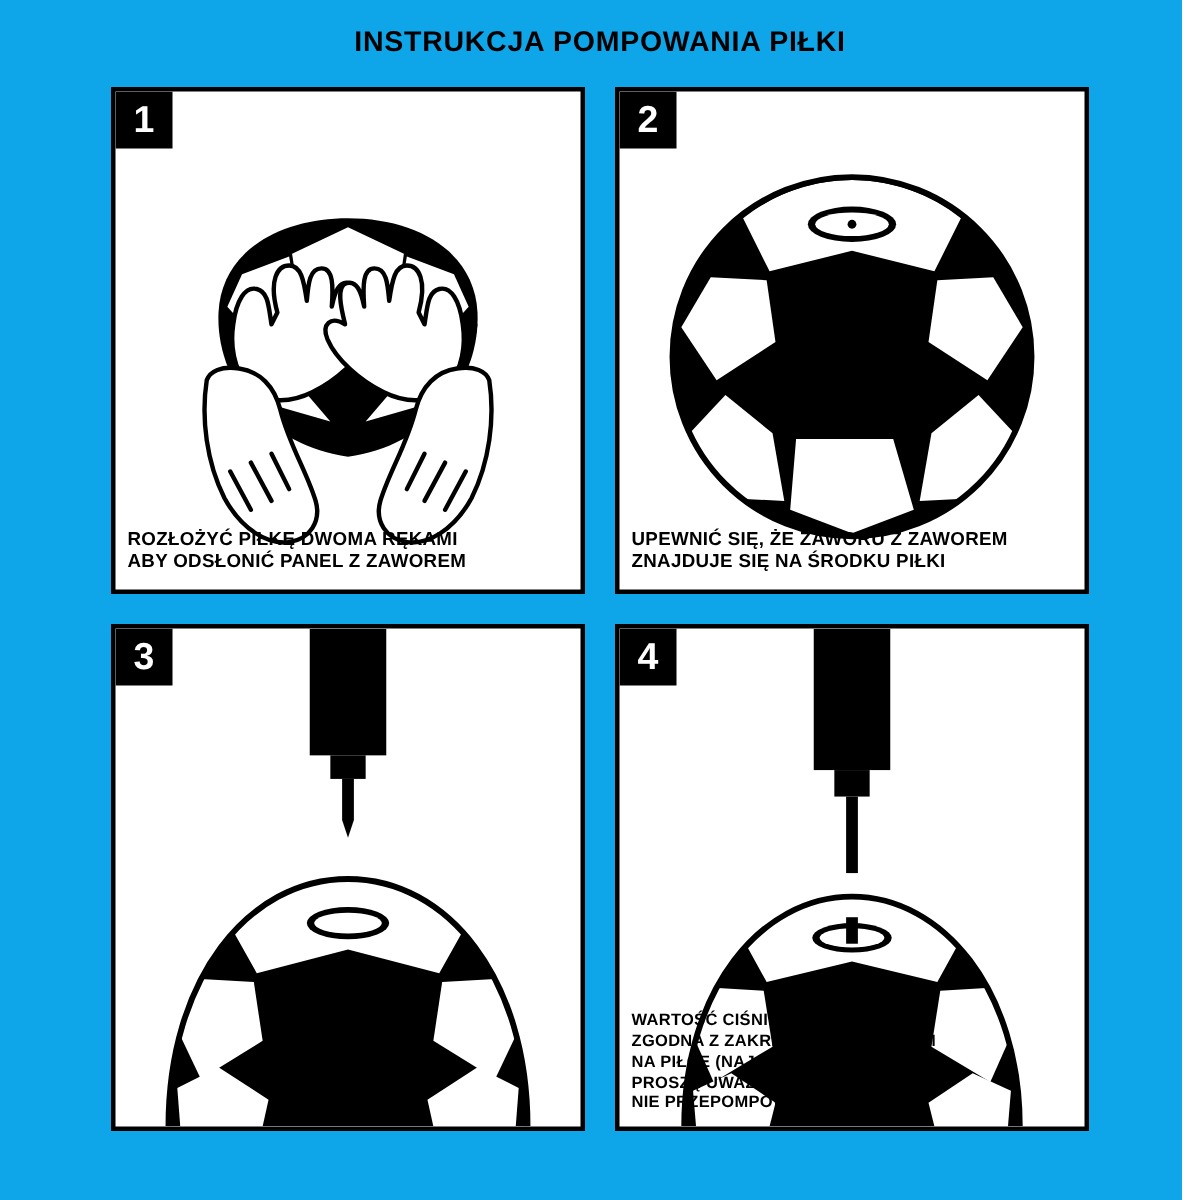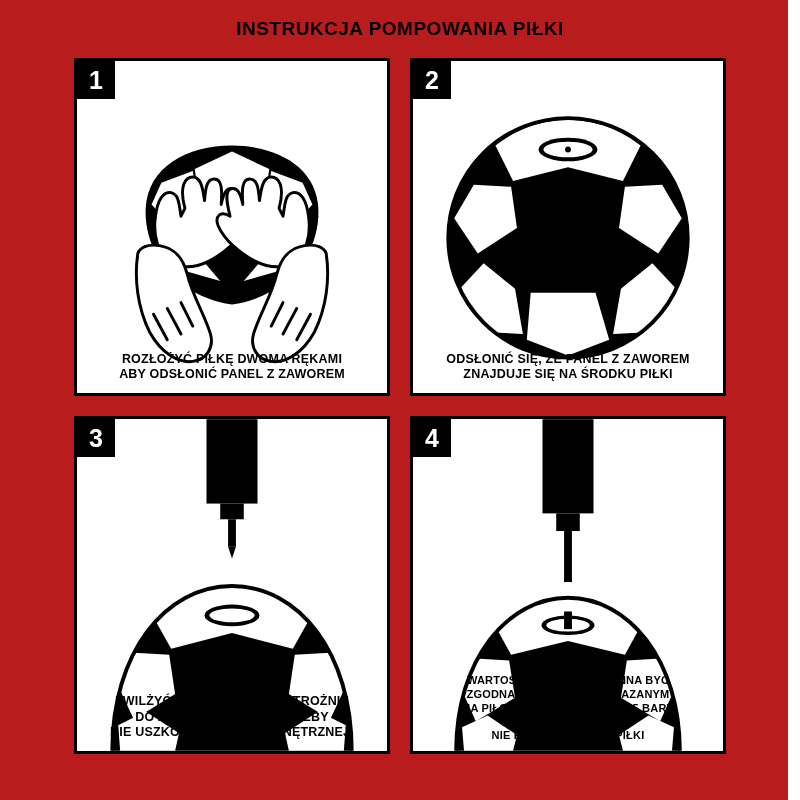--- a/index.html
+++ b/index.html
@@ -11,21 +11,21 @@
     width: 800px;
     height: 800px;
     font-family: "Liberation Sans", sans-serif;
     color: #000000;
     overflow: hidden;
   }
   .page {
     position: relative;
     width: 788px;
     height: 800px;
-    background: #b91c1c;
+    background: #0ea5e9;
   }
   .title {
     position: absolute;
     top: 18px;
     left: 0;
     width: 800px;
     text-align: center;
     font-size: 19px;
     font-weight: bold;
     letter-spacing: 0.5px;
@@ -74,21 +74,21 @@
   .art svg {
     display: block;
     width: 100%;
     height: 100%;
   }
   .caption {
     position: absolute;
     left: 8px;
     right: 8px;
     bottom: 10px;
-    text-align: center;
+    text-align: left;
     font-size: 12.5px;
     font-weight: bold;
     line-height: 1.25;
     letter-spacing: 0.2px;
     white-space: pre-line;
     z-index: 4;
   }
   .cap-4 { font-size: 11px; bottom: 8px; }
 </style>
 </head>
@@ -163,21 +163,21 @@
           <path d="M158 136 L206 170 L188 226 L128 226 L110 170 Z" fill="#000"></path>
 
           <path d="M100 128 L106 170 L66 196 L42 160 L62 126 Z" fill="#fff"></path>
           <path d="M216 128 L210 170 L250 196 L274 160 L254 126 Z" fill="#fff"></path>
           <path d="M120 236 L186 236 L200 284 L158 300 L116 284 Z" fill="#fff"></path>
           <path d="M104 232 L72 206 L44 236 L72 276 L112 278 Z" fill="#fff"></path>
           <path d="M212 232 L244 206 L272 236 L244 276 L204 278 Z" fill="#fff"></path>
           <circle cx="158" cy="180" r="122" fill="none" stroke="#000" stroke-width="4"></circle>
         </svg>
       </div>
-      <div class="caption">ODSŁONIĆ SIĘ, ŻE PANEL Z ZAWOREM
+      <div class="caption">UPEWNIĆ SIĘ, ŻE ZAWORU Z ZAWOREM
 ZNAJDUJE SIĘ NA ŚRODKU PIŁKI</div>
     </div>
 
     <div class="panel">
       <div class="step-badge">3</div>
       <div class="art">
         <svg viewBox="0 0 316 338" xmlns="http://www.w3.org/2000/svg">
 
           <rect x="132" y="0" width="52" height="86" fill="#000"></rect>
           <rect x="146" y="86" width="24" height="16" fill="#000"></rect>
@@ -194,23 +194,20 @@
 
           <path d="M158 246 L204 278 L188 330 L128 330 L112 278 Z" fill="#000"></path>
 
           <path d="M94 240 L100 280 L58 306 L40 268 L58 238 Z" fill="#fff"></path>
           <path d="M222 240 L216 280 L258 306 L276 268 L258 238 Z" fill="#fff"></path>
           <path d="M42 312 L70 298 L104 320 L100 338 L44 338 Z" fill="#fff"></path>
           <path d="M274 312 L246 298 L212 320 L216 338 L272 338 Z" fill="#fff"></path>
           <path d="M36 338 C36 238 90 170 158 170 C226 170 280 238 280 338" fill="none" stroke="#000" stroke-width="4"></path>
         </svg>
       </div>
-      <div class="caption">ZWILŻYĆ IGŁĘ I WBIĆ JĄ OSTROŻNIE
-DO ZAWORU UWAŻAJĄC ŻEBY
-NIE USZKODZIĆ PIŁKI WEWNĘTRZNEJ.</div>
     </div>
 
     <div class="panel">
       <div class="step-badge">4</div>
       <div class="art">
         <svg viewBox="0 0 316 338" xmlns="http://www.w3.org/2000/svg">
 
           <rect x="132" y="0" width="52" height="96" fill="#000"></rect>
           <rect x="146" y="96" width="24" height="18" fill="#000"></rect>
 

